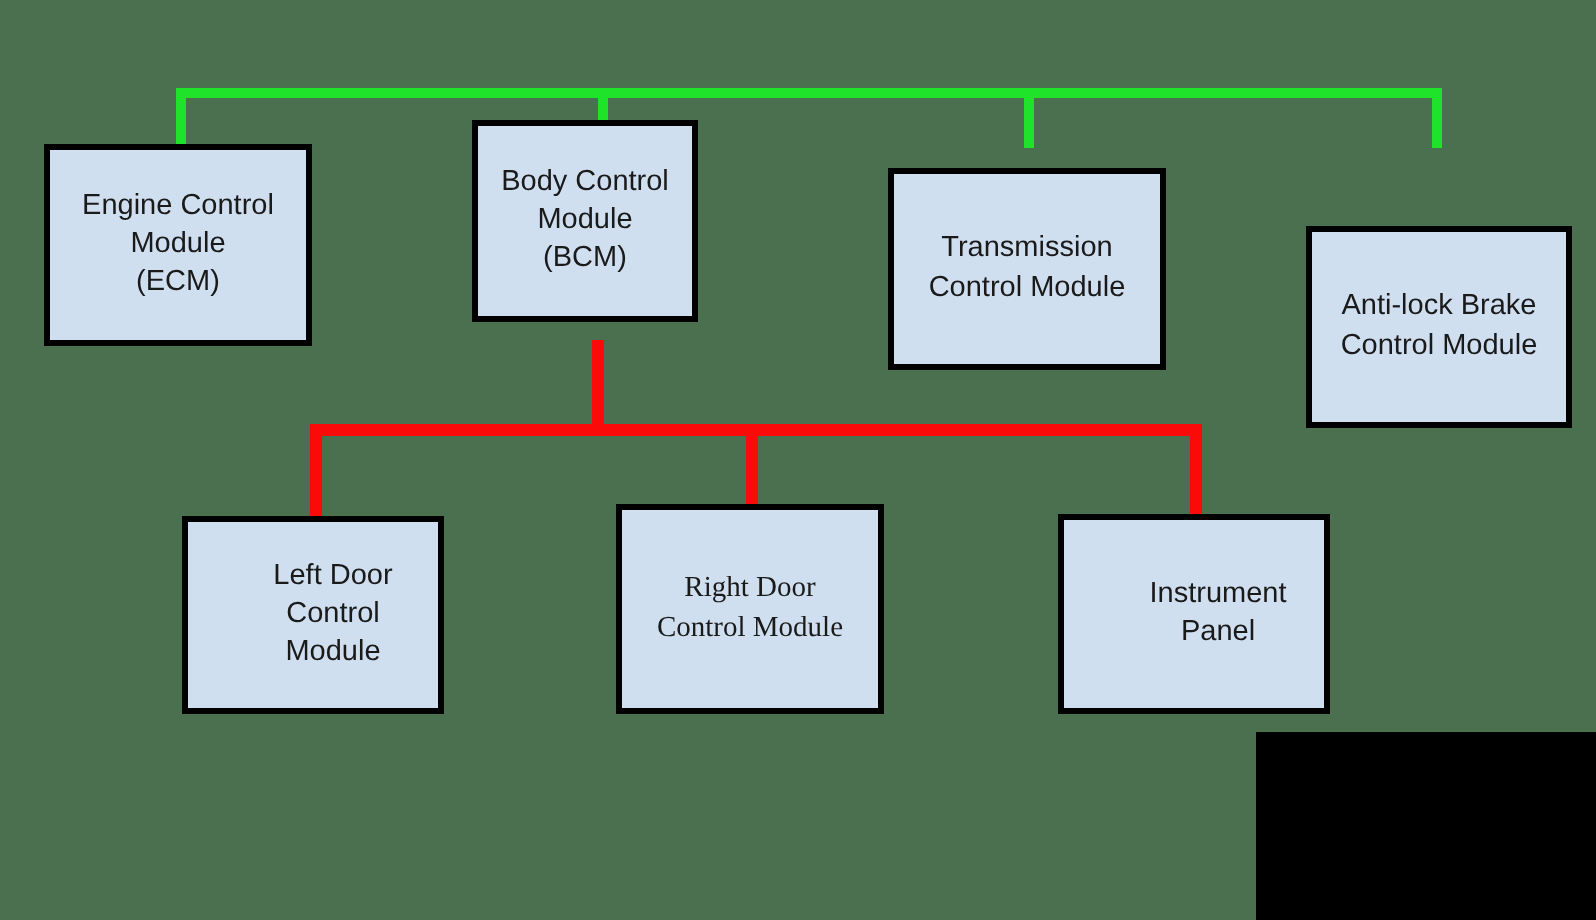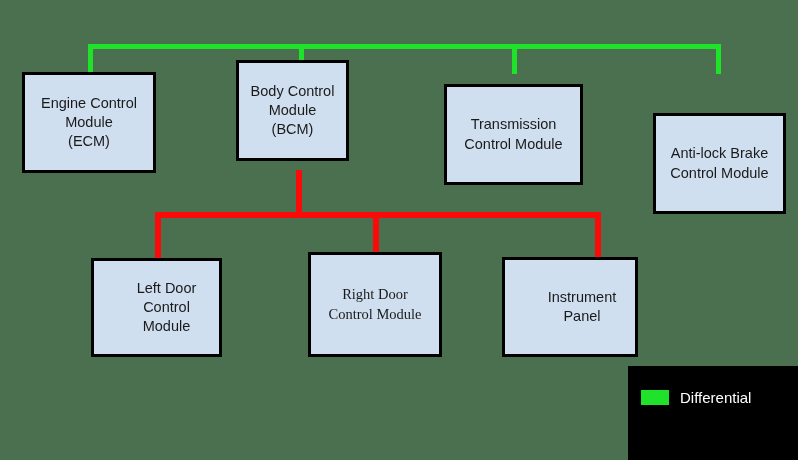--- a/index.html
+++ b/index.html
@@ -110,23 +110,19 @@
 
   <div class="node" style="left:653px; top:72px; width:133px; height:101px;margin-top:41px;">Anti-lock Brake
 Control Module</div>
 
   <div class="node" style="left:91px; top:258px; width:131px; height:99px;padding-left:24px;">Left Door
 Control Module</div>
 
   <div class="node" style="left:308px; top:252px; width:134px; height:105px;font-family:Liberation Serif, serif;">Right Door
 Control Module</div>
 
-  <div class="node" style="left:502px; top:257px; width:136px; height:100px;padding-left:28px;">Instrument
+  <div class="node" style="left:529px; top:257px; width:136px; height:100px;padding-left:28px;">Instrument
 Panel</div>
 
   <div id="legend">
-    <div class="legend-row">
-      <span class="legend-swatch" style="background:#1fe22b;"></span>
-      <span class="legend-label">Differential</span>
-    </div>
   </div>
 
 </div>
 
 </body></html>

